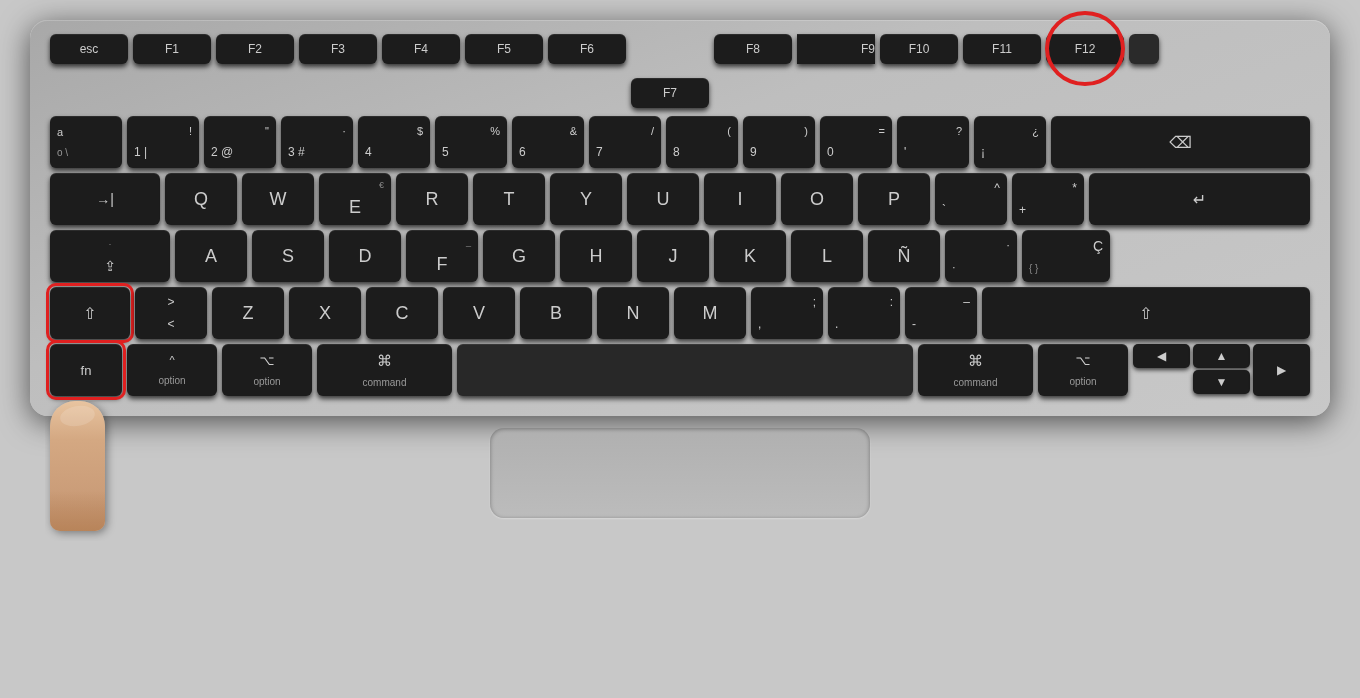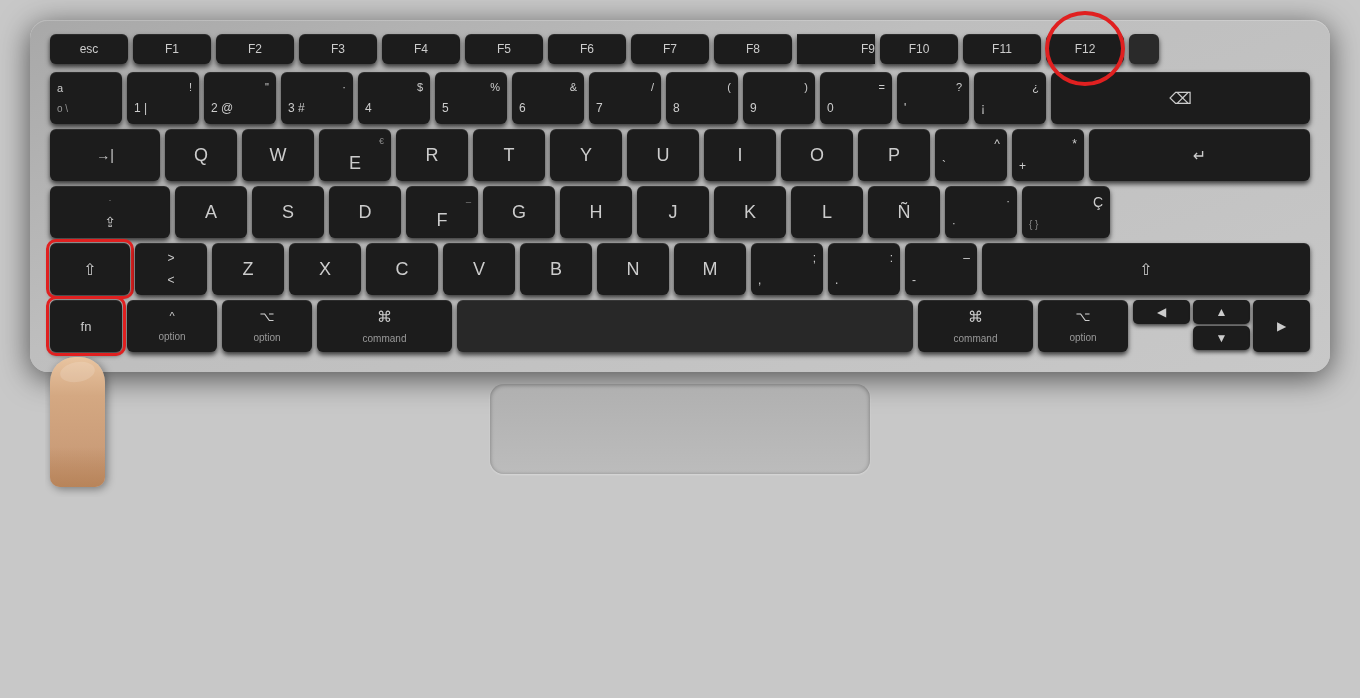--- a/index.html
+++ b/index.html
@@ -42,21 +42,21 @@
       </div>
       <div style="background:#1c1c1c; color:#ccc; border-radius:6px; width:78px; height:30px; display:flex; align-items:center; justify-content:center; font-size:12px; box-shadow:0 3px 5px rgba(0,0,0,0.7), inset 0 1px 0 rgba(255,255,255,0.07);">
         <span>F4</span>
       </div>
       <div style="background:#1c1c1c; color:#ccc; border-radius:6px; width:78px; height:30px; display:flex; align-items:center; justify-content:center; font-size:12px; box-shadow:0 3px 5px rgba(0,0,0,0.7), inset 0 1px 0 rgba(255,255,255,0.07);">
         <span>F5</span>
       </div>
       <div style="background:#1c1c1c; color:#ccc; border-radius:6px; width:78px; height:30px; display:flex; align-items:center; justify-content:center; font-size:12px; box-shadow:0 3px 5px rgba(0,0,0,0.7), inset 0 1px 0 rgba(255,255,255,0.07);">
         <span>F6</span>
       </div>
-      <div style="background:#1c1c1c; color:#ccc; border-radius:6px; width:78px; height:30px; display:flex; align-items:center; justify-content:center; font-size:12px; box-shadow:0 3px 5px rgba(0,0,0,0.7), inset 0 1px 0 rgba(255,255,255,0.07);">
+      <div style="background:#1c1c1c; color:#ccc; border-radius:6px; width:78px; height:30px; display:flex; align-items:center; justify-content:center; font-size:12px; box-shadow:0 3px 5px rgba(0,0,0,0.7), inset 0 1px 0 rgba(255,255,255,0.07);margin-top:44px;">
         <span>F7</span>
       </div>
       <div style="background:#1c1c1c; color:#ccc; border-radius:6px; width:78px; height:30px; display:flex; align-items:center; justify-content:center; font-size:12px; box-shadow:0 3px 5px rgba(0,0,0,0.7), inset 0 1px 0 rgba(255,255,255,0.07);">
         <span>F8</span>
       </div>
       <div style="background:#1c1c1c; color:#ccc; border-radius:0; width:78px; height:30px; display:flex; align-items:center; justify-content:flex-end; font-size:12px; box-shadow:0 3px 5px rgba(0,0,0,0.7), inset 0 1px 0 rgba(255,255,255,0.07);">
         <span>F9</span>
       </div>
       <div style="background:#1c1c1c; color:#ccc; border-radius:6px; width:78px; height:30px; display:flex; align-items:center; justify-content:center; font-size:12px; box-shadow:0 3px 5px rgba(0,0,0,0.7), inset 0 1px 0 rgba(255,255,255,0.07);">
         <span>F10</span>

